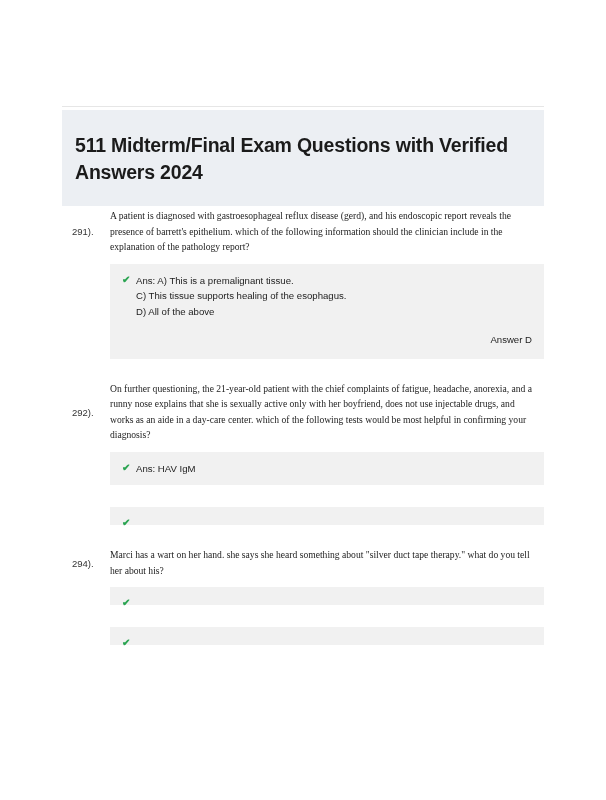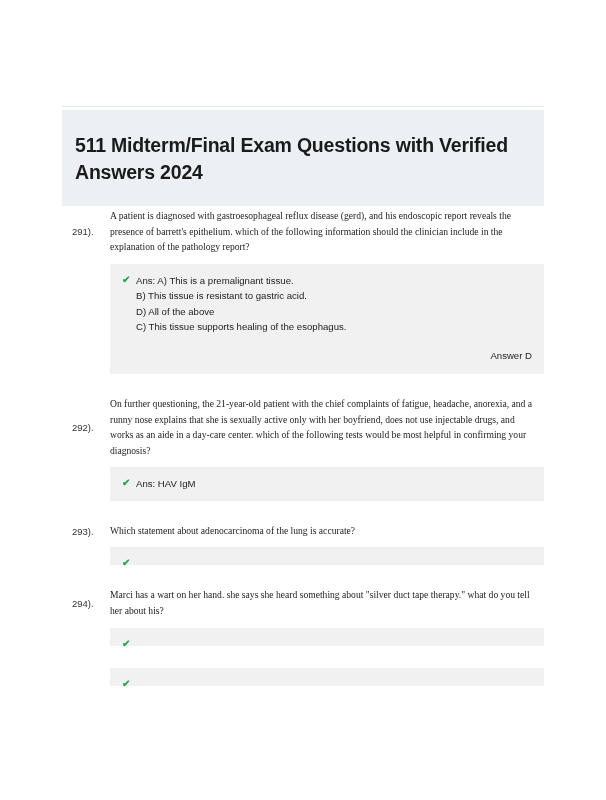--- a/index.html
+++ b/index.html
@@ -147,27 +147,24 @@
       <div class="qrow">
         <div class="qnum">291).</div>
         <div class="qtext">A patient is diagnosed with gastroesophageal reflux disease (gerd), and his endoscopic report reveals the presence of barrett's epithelium. which of the following information should the clinician include in the explanation of the pathology report?</div>
       </div>
       <div class="answer-box tall">
         <div class="ans-line with-check">
           <span class="check">✔</span>
           <span>Ans: A) This is a premalignant tissue.</span>
         </div>
         <div class="ans-line with-check">
-          <span>B) This tissue is resistant to gastric acid.</span>
+          <span>C) This tissue supports healing of the esophagus.</span>
         </div>
         <div class="ans-line with-check">
           <span>D) All of the above</span>
-        </div>
-        <div class="ans-line with-check">
-          <span>C) This tissue supports healing of the esophagus.</span>
         </div>
         <div class="ans-line with-check ans-extra">
           <span>Answer D</span>
         </div>
       </div>
     </div>
 
     <div class="qblock" style="margin-top:22px;">
       <div class="qrow">
         <div class="qnum">292).</div>
@@ -175,24 +172,20 @@
       </div>
       <div class="answer-box">
         <div class="ans-line with-check">
           <span class="check">✔</span>
           <span>Ans: HAV IgM</span>
         </div>
       </div>
     </div>
 
     <div class="qblock" style="margin-top:22px;">
-      <div class="qrow">
-        <div class="qnum">293).</div>
-        <div class="qtext">Which statement about adenocarcinoma of the lung is accurate?</div>
-      </div>
       <div class="answer-box">
         <div class="ans-line with-check">
           <span class="check">✔</span>
         </div>
       </div>
     </div>
 
     <div class="qblock" style="margin-top:22px;">
       <div class="qrow">
         <div class="qnum">294).</div>

